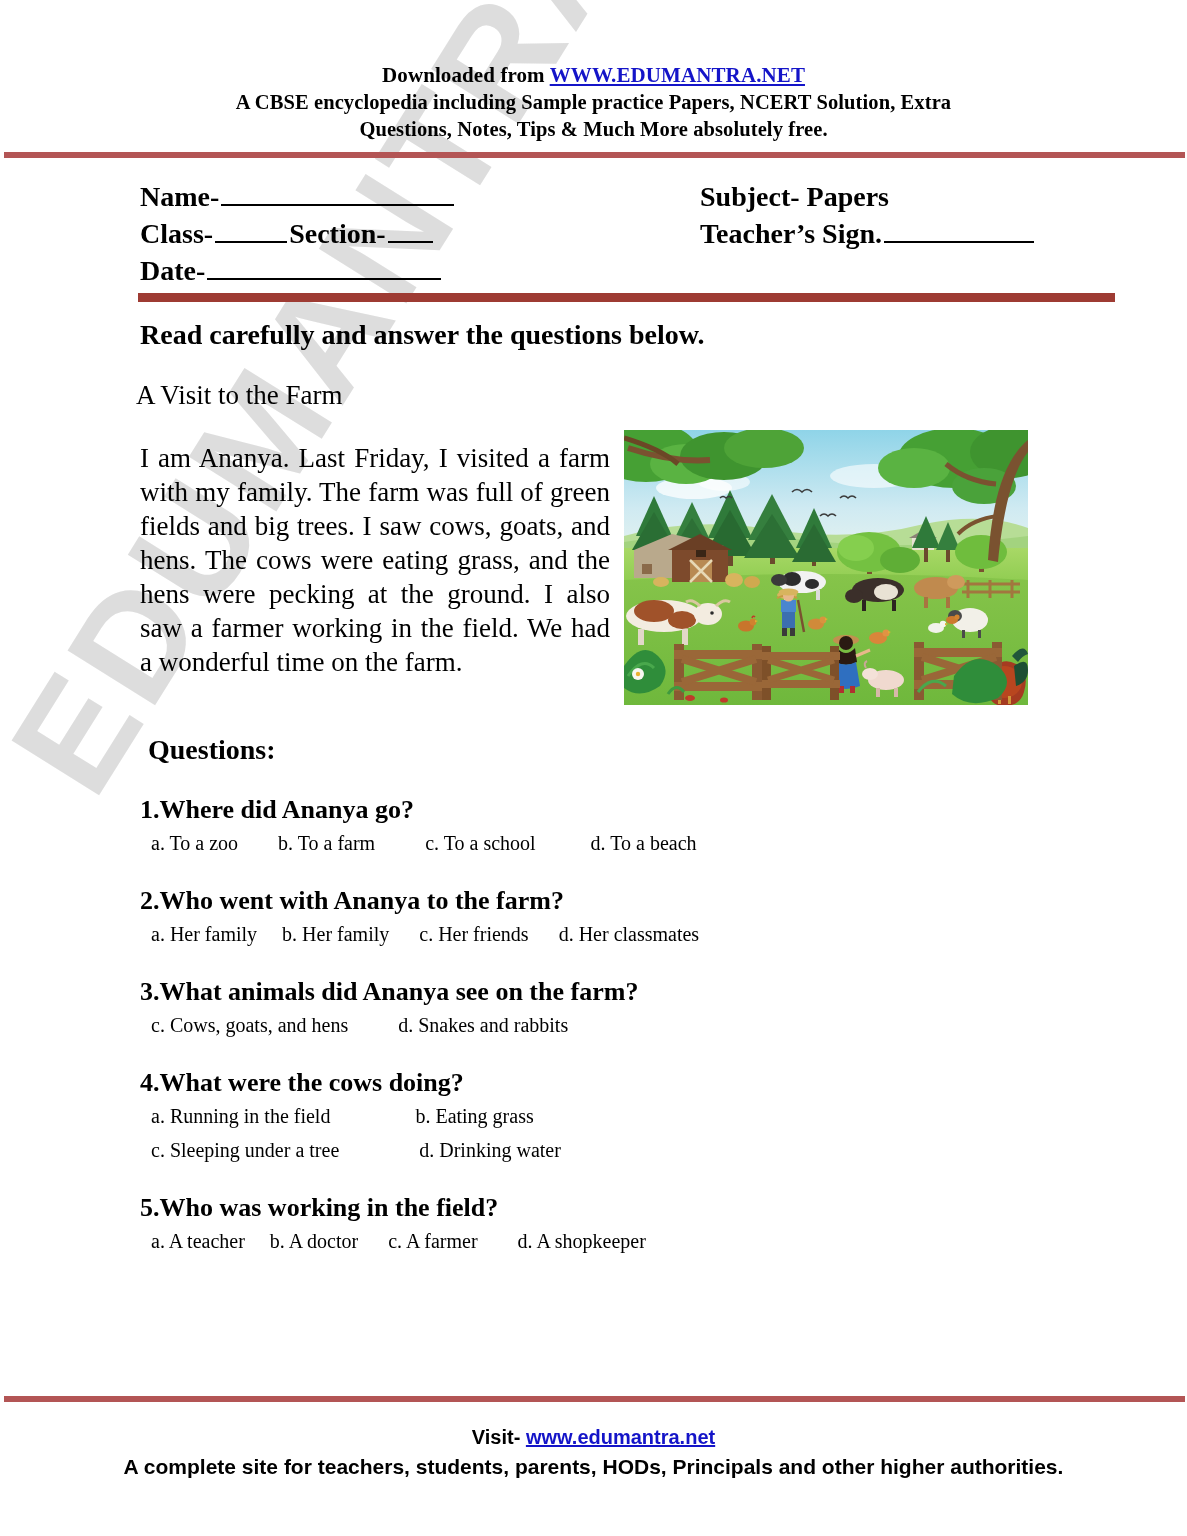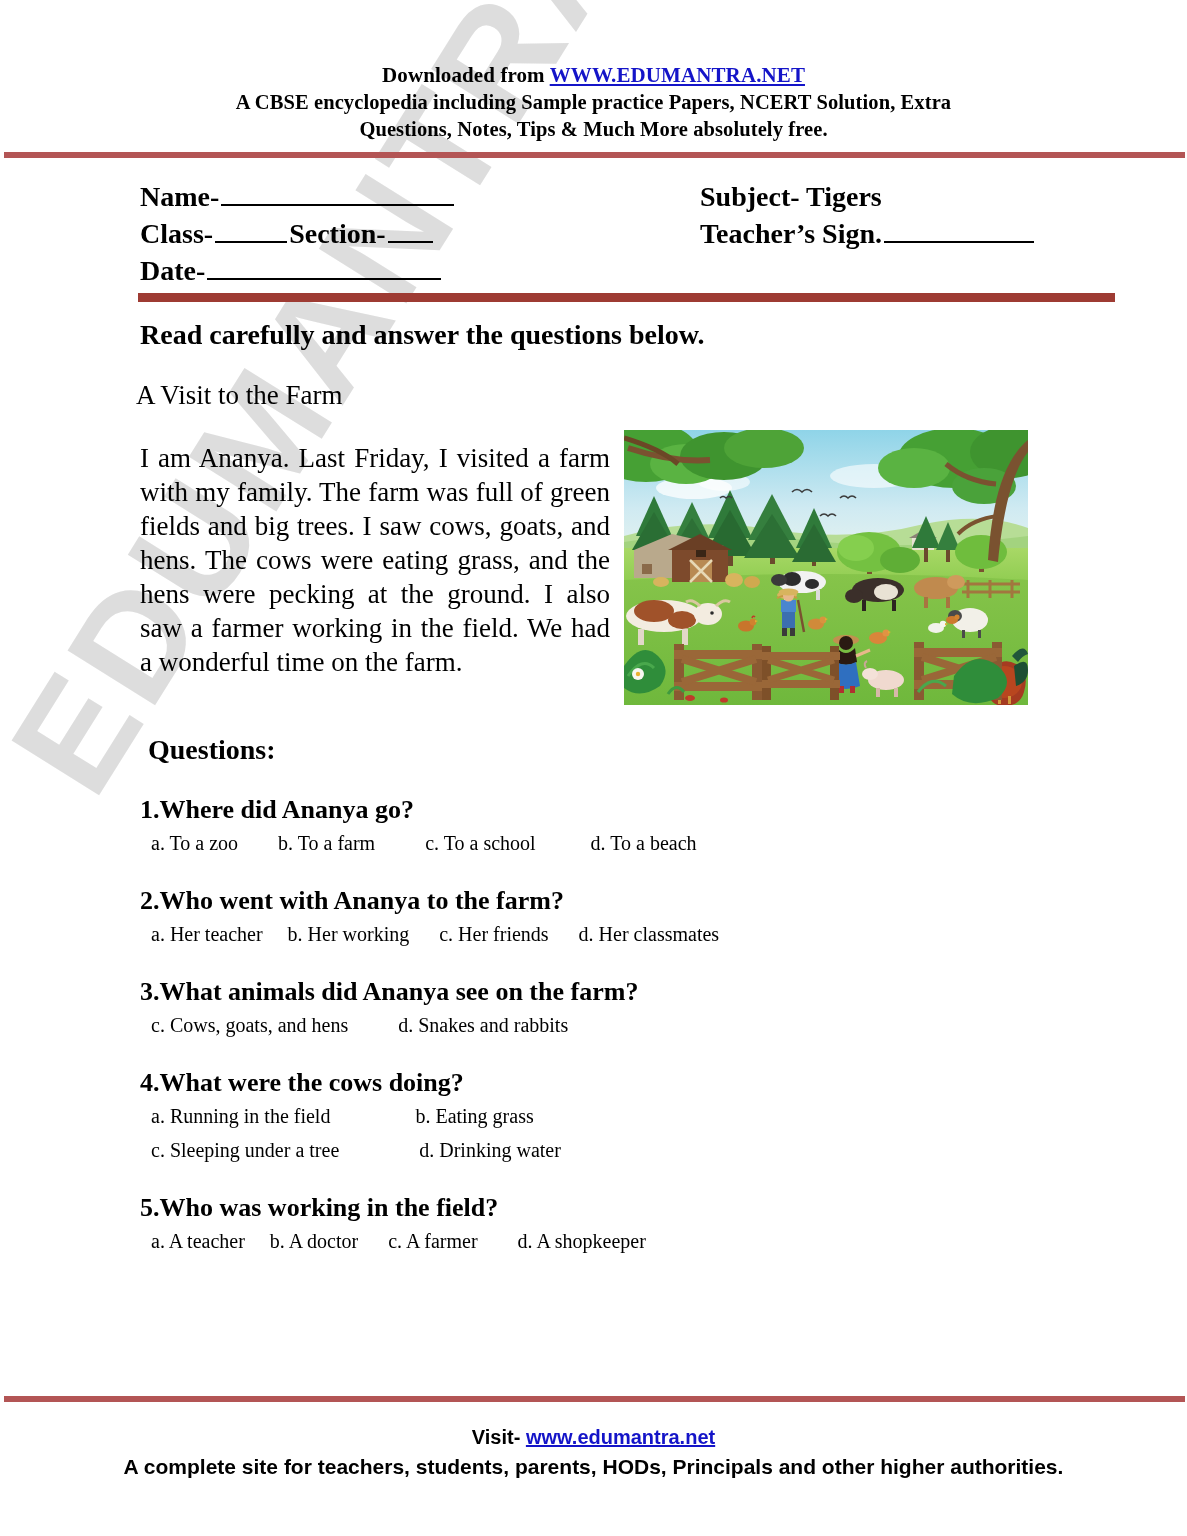--- a/index.html
+++ b/index.html
@@ -237,21 +237,21 @@
 
   <div class="rule-top"></div>
 
   <div class="form-block">
     <div class="form-row">
       <div class="form-left">
         <span class="lbl">Name-</span>
         <span class="blank b-name"></span>
       </div>
       <div class="form-right">
-        <span class="lbl">Subject- Tigers</span>
+        <span class="lbl">Subject- Papers</span>
       </div>
     </div>
 
     <div class="form-row">
       <div class="form-left">
         <span class="lbl">Class-</span>
         <span class="blank b-class"></span>
         <span class="lbl">Section-</span>
         <span class="blank b-section"></span>
       </div>
@@ -559,21 +559,21 @@
   <div class="questions">
     <div class="q-heading">Questions:</div>
 
     <div class="q-item">
       <div class="q-text"><span>1.</span><span>Where did Ananya go?</span></div>
       <div class="q-options-row"> a. To a zoo        b. To a farm          c. To a school           d. To a beach</div>
     </div>
 
     <div class="q-item">
       <div class="q-text"><span>2.</span><span>Who went with Ananya to the farm?</span></div>
-      <div class="q-options-row"> a. Her teacher     b. Her working      c. Her friends      d. Her classmates</div>
+      <div class="q-options-row"> a. Her family     b. Her family      c. Her friends      d. Her classmates</div>
     </div>
 
     <div class="q-item">
       <div class="q-text"><span>3.</span><span>What animals did Ananya see on the farm?</span></div>
       <div class="q-options-row"> c. Cows, goats, and hens          d. Snakes and rabbits</div>
     </div>
 
     <div class="q-item">
       <div class="q-text"><span>4.</span><span>What were the cows doing?</span></div>
       <div class="q-options-row"> a. Running in the field                 b. Eating grass</div>

